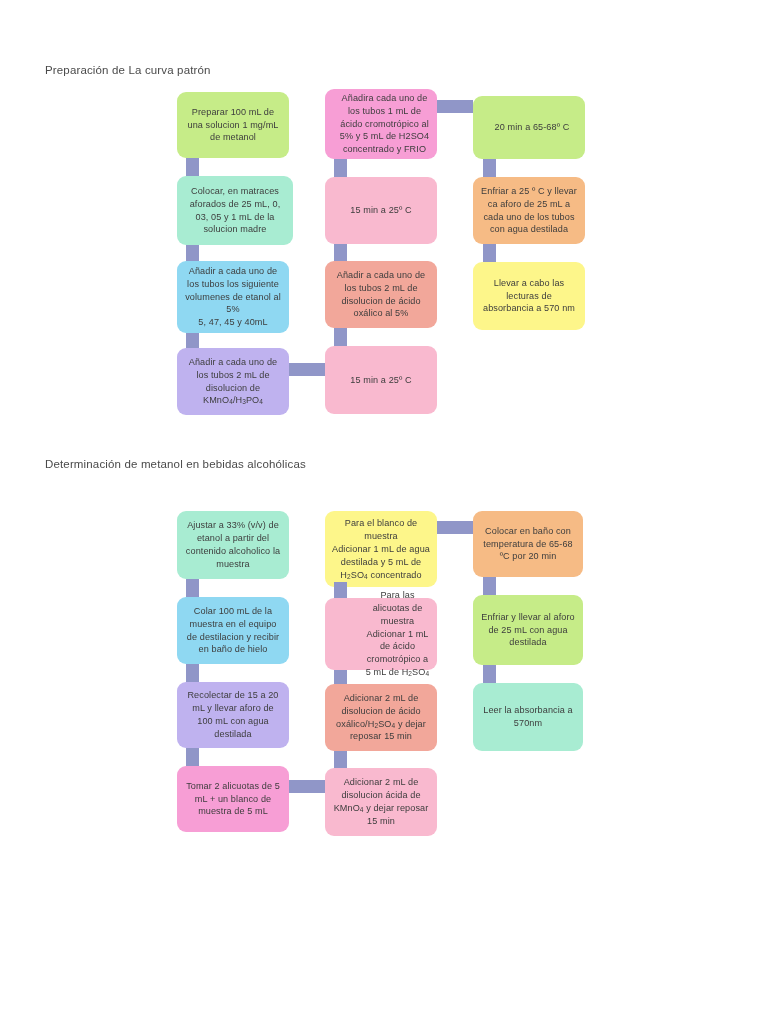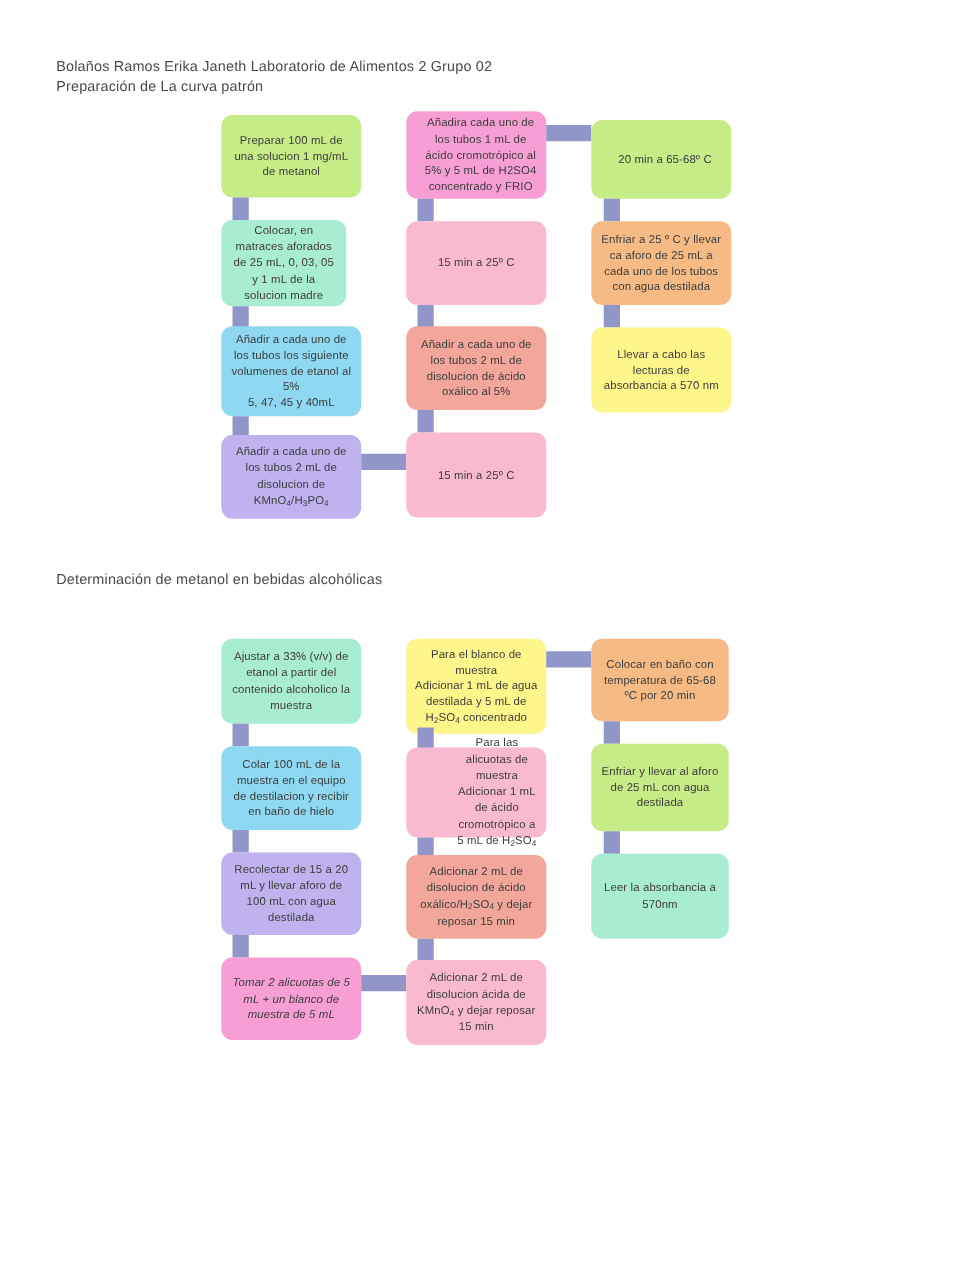--- a/index.html
+++ b/index.html
@@ -56,30 +56,29 @@
   .conn-v { width: 13px; height: 18px; }
   .conn-h { height: 13px; width: 36px; }
 
   sub { font-size: 0.72em; vertical-align: -0.22em; }
 </style>
 </head>
 <body>
 
 <div class="page">
 
-  <div class="header-line" id="hdr-name">Bolaños Ramos Erika Janeth Laboratorio de Alimentos 2 Grupo 02</div>
   <div class="header-line" id="hdr-sub">Preparación de La curva patrón</div>
 
   <div>
 
     <div class="node" style="left:177px; top:92px; width:112px; height:66px; background:#c6ec88;justify-content:flex-end;">
       <span class="txt">Preparar 100 mL de una solucion 1 mg/mL de metanol</span>
     </div>
     <div class="conn conn-v" style="left:186px; top:158px;"></div>
-    <div class="node" style="left:177px; top:176px; width:100px; height:69px; background:#a8ecd2;">
+    <div class="node" style="left:177px; top:176px; width:116px; height:69px; background:#a8ecd2;">
       <span class="txt">Colocar, en matraces aforados de 25 mL, 0, 03, 05 y 1 mL de la solucion madre</span>
     </div>
     <div class="conn conn-v" style="left:186px; top:245px;"></div>
     <div class="node" style="left:177px; top:261px; width:112px; height:72px; background:#8fd8f2;">
       <span class="txt">Añadir a cada uno de los tubos los siguiente volumenes de etanol al 5%
 5, 47, 45 y 40mL</span>
     </div>
     <div class="conn conn-v" style="left:186px; top:333px;"></div>
     <div class="node" style="left:177px; top:348px; width:112px; height:67px; background:#bfb2ef;">
       <span class="txt">Añadir a cada uno de los tubos 2 mL de disolucion de KMnO<sub>4</sub>/H<sub>3</sub>PO<sub>4</sub></span>
@@ -127,21 +126,21 @@
     </div>
     <div class="conn conn-v" style="left:186px; top:579px;"></div>
     <div class="node" style="left:177px; top:597px; width:112px; height:67px; background:#8fd8f2;">
       <span class="txt">Colar 100 mL de la muestra en el equipo de destilacion y recibir en baño de hielo</span>
     </div>
     <div class="conn conn-v" style="left:186px; top:664px;"></div>
     <div class="node" style="left:177px; top:682px; width:112px; height:66px; background:#bfb2ef;">
       <span class="txt">Recolectar de 15 a 20 mL y llevar aforo de 100 mL con agua destilada</span>
     </div>
     <div class="conn conn-v" style="left:186px; top:748px;"></div>
-    <div class="node" style="left:177px; top:766px; width:112px; height:66px; background:#f79ed5;font-style:italic;">
+    <div class="node" style="left:177px; top:766px; width:112px; height:66px; background:#f79ed5;">
       <span class="txt">Tomar 2 alicuotas de 5 mL + un blanco de muestra de 5 mL</span>
     </div>
 
     <div class="conn conn-h" style="left:289px; top:780px; width:36px;"></div>
 
     <div class="node" style="left:325px; top:511px; width:112px; height:76px; background:#fdf68a;align-items:flex-end;">
       <span class="txt">Para el blanco de muestra
 Adicionar 1 mL de agua destilada y 5 mL de H<sub>2</sub>SO<sub>4</sub> concentrado</span>
     </div>
     <div class="conn conn-v" style="left:334px; top:582px;"></div>

